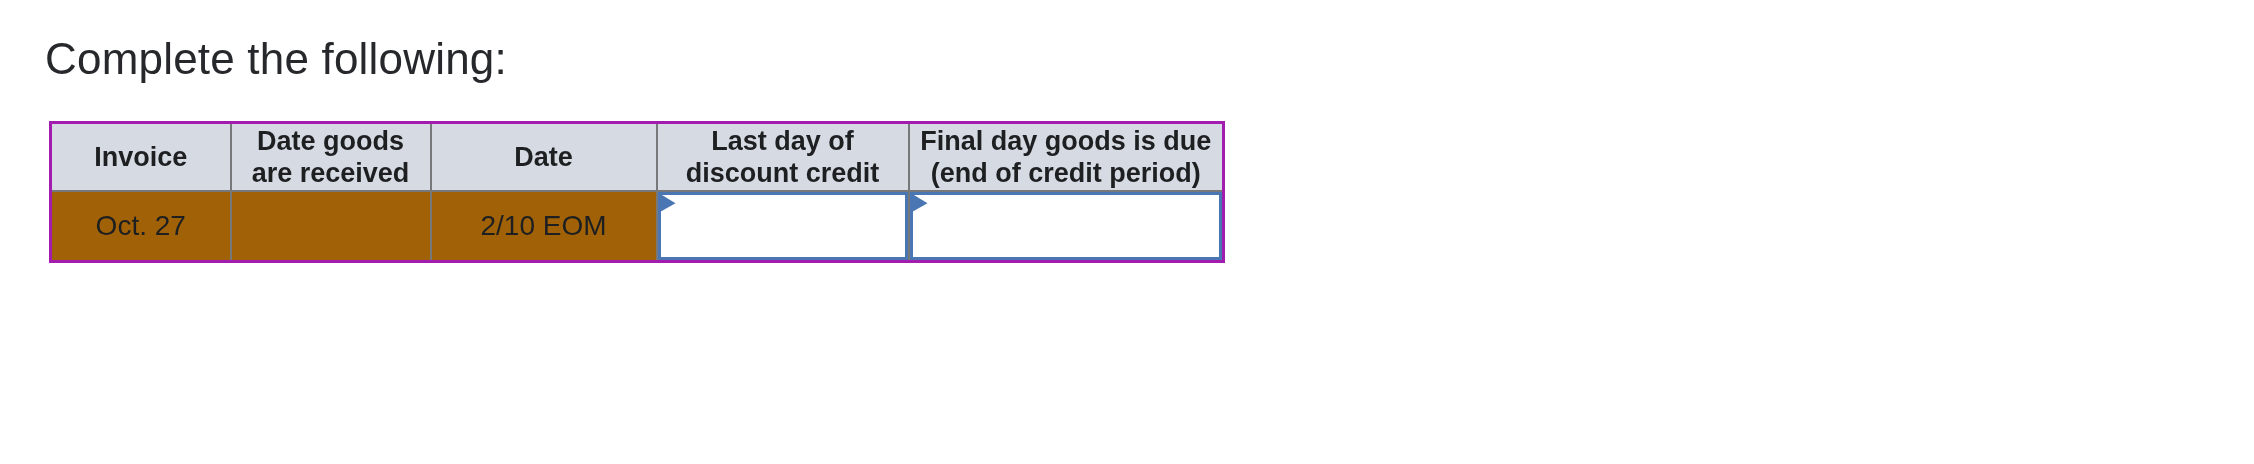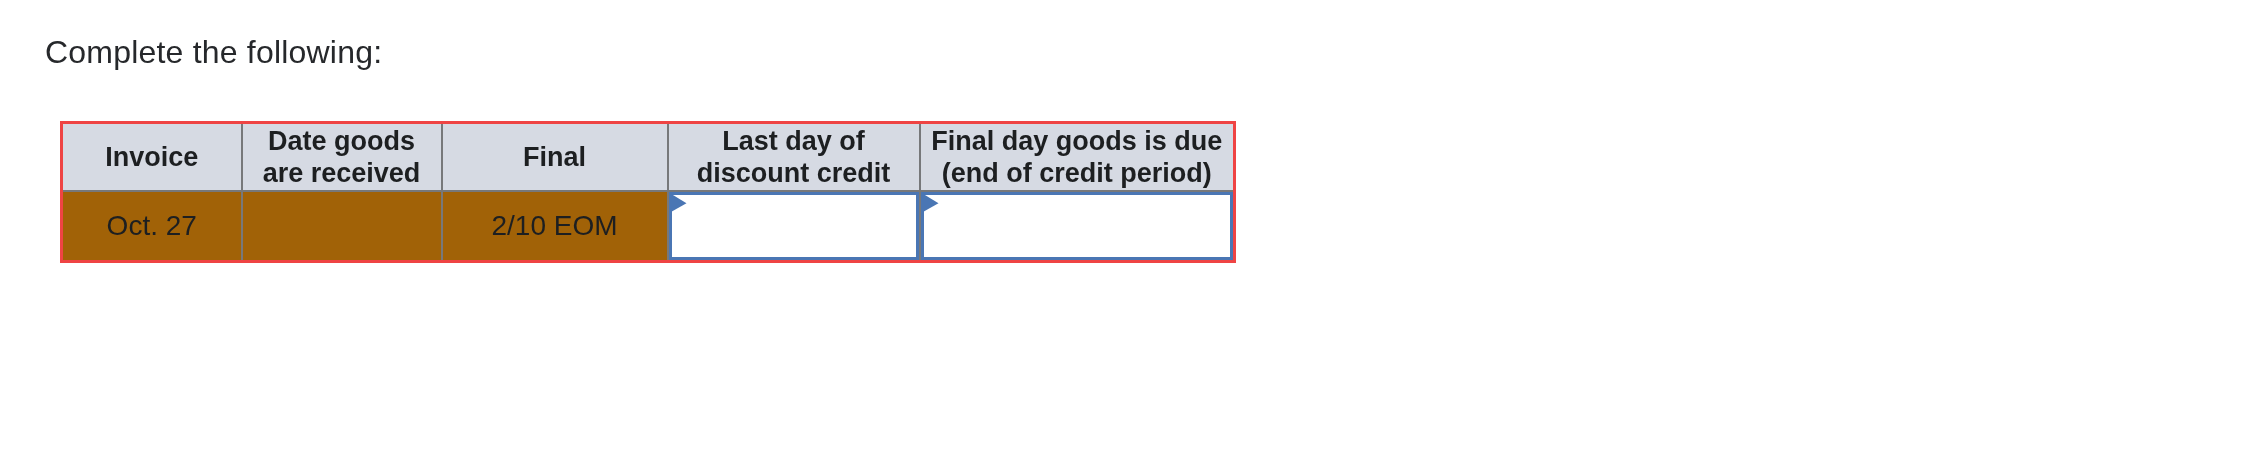--- a/index.html
+++ b/index.html
@@ -6,31 +6,31 @@
   html, body {
     width: 2254px; height: 464px;
     background: #ffffff;
     font-family: "Liberation Sans", sans-serif;
     color: #1f2123;
     overflow: hidden;
   }
   .page-title {
     position: absolute;
     left: 45px; top: 34px;
-    font-size: 32px;
+    font-size: 44px;
     font-weight: 400;
     color: #26282b;
     letter-spacing: 0.2px;
   }
   table.main-table {
     position: absolute;
-    left: 60px; top: 121px;
+    left: 49px; top: 121px;
     border-collapse: collapse;
     table-layout: fixed;
-    border: 3px solid #ef4444;
+    border: 3px solid #a21caf;
   }
   table.main-table th, table.main-table td {
     border: 2px solid #77787a;
     text-align: center;
     vertical-align: middle;
     overflow: hidden;
   }
   table.main-table th {
     background: #d6dae3;
     font-size: 27px;
@@ -93,21 +93,21 @@
     <col class="col-date">
     <col class="col-terms">
     <col class="col-discount">
     <col class="col-due">
   </colgroup>
   <thead>
     <tr>
       <th>Invoice</th>
       <th>Date goods
 are received</th>
-      <th>Final</th>
+      <th>Date</th>
       <th>Last day of
 discount credit</th>
       <th>Final day goods is due
 (end of credit period)</th>
     </tr>
   </thead>
   <tbody>
     <tr>
       <td>Oct. 27</td>
       <td></td>

